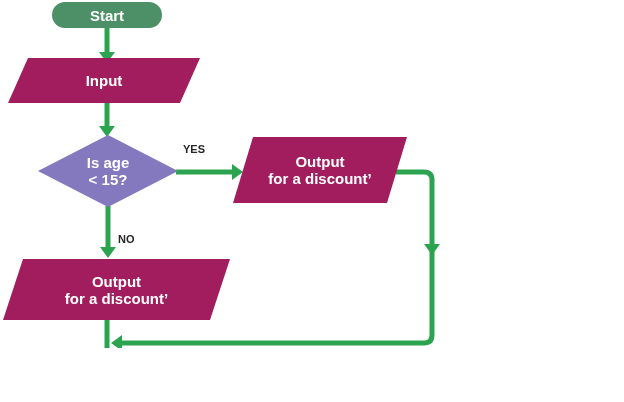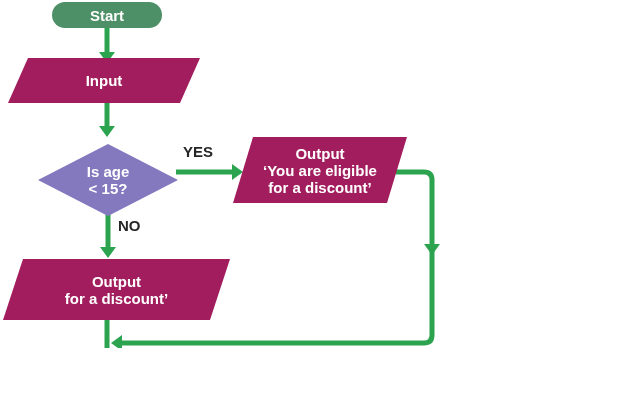--- a/index.html
+++ b/index.html
@@ -29,33 +29,33 @@
   .io {
     background: #A21D5D;
     clip-path: polygon(20px 0, 100% 0, calc(100% - 20px) 100%, 0 100%);
   }
   .decision {
     background: #8478BE;
     clip-path: polygon(50% 0, 100% 50%, 50% 100%, 0 50%);
   }
   .node-start { left: 52px; top: 2px;  width: 110px; height: 26px; }
   .node-input { left: 8px;  top: 58px; width: 192px; height: 45px; }
-  .node-decision { left: 38px; top: 144px; width: 140px; height: 72px; }
+  .node-decision { left: 38px; top: 135px; width: 140px; height: 72px; }
   .node-output-yes { left: 233px; top: 137px; width: 174px; height: 66px; }
   .node-output-no  { left: 3px;   top: 259px; width: 227px; height: 61px; }
   .node-stop { left: 52px; top: 372px; width: 108px; height: 26px; }
   .edge-label {
     position: absolute;
     z-index: 3;
     font-weight: bold;
-    font-size: 15px;
+    font-size: 11px;
     color: #262626;
   }
   .label-yes { left: 183px; top: 143px; }
-  .label-no  { left: 118px; top: 217px; }
+  .label-no  { left: 118px; top: 233px; }
   .txt { display: block; }
 </style>
 </head>
 <body>
 
 <div class="canvas">
 
   <svg class="connectors" width="624" height="402" viewBox="0 0 624 402" fill="none" xmlns="http://www.w3.org/2000/svg">
 
     <g>
@@ -101,21 +101,20 @@
   <div class="node decision node-decision">
     <span class="txt">Is age</span>
     <span class="txt">&lt; 15?</span>
   </div>
 
   <div class="edge-label label-yes">YES</div>
   <div class="edge-label label-no">NO</div>
 
   <div class="node io node-output-yes">
     <span class="txt">Output</span>
-    <span class="txt">‘You are eligible</span>
     <span class="txt">for a discount’</span>
   </div>
 
   <div class="node io node-output-no">
     <span class="txt">Output</span>
     <span class="txt">for a discount’</span>
   </div>
 
 
 </div>

